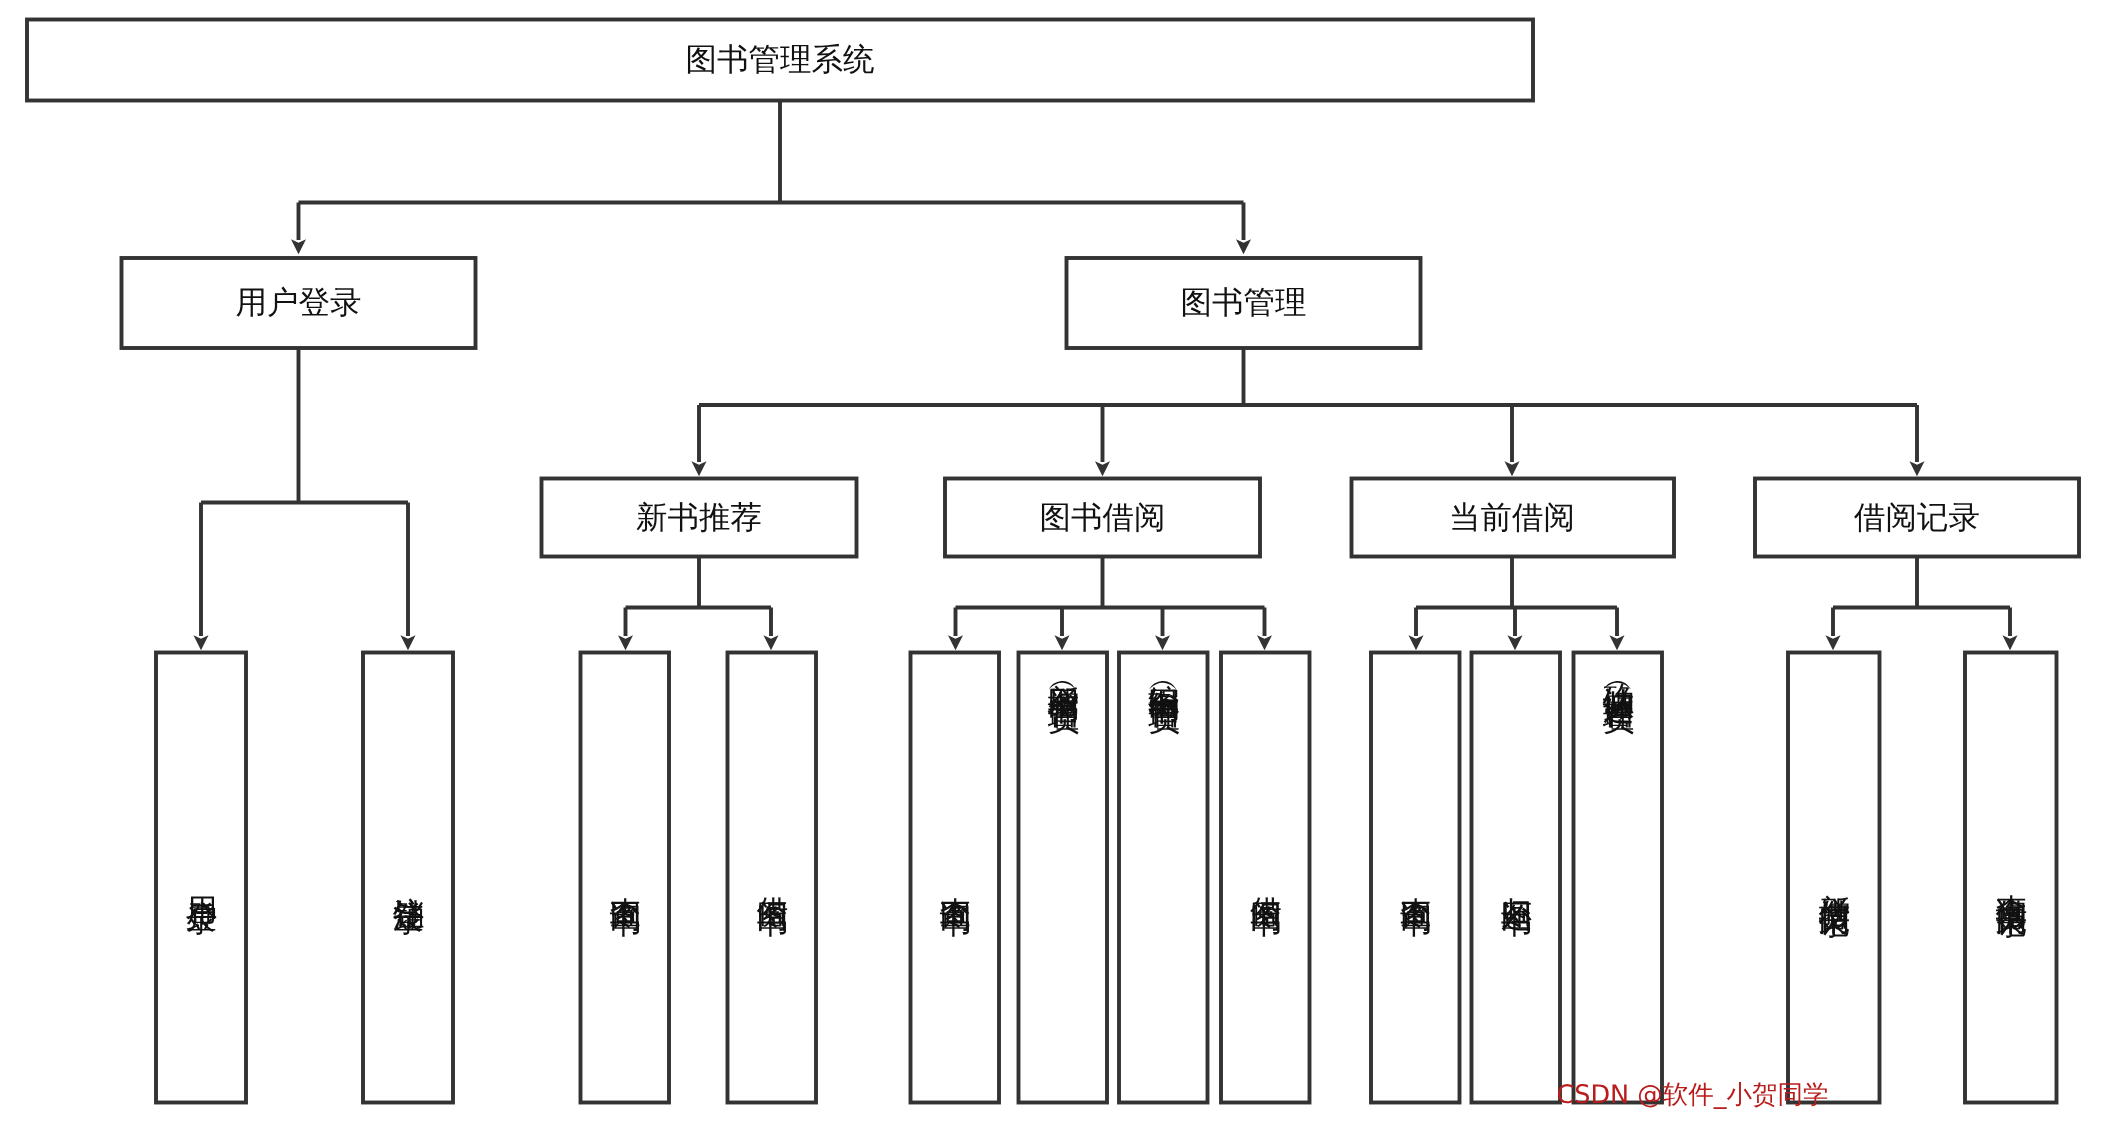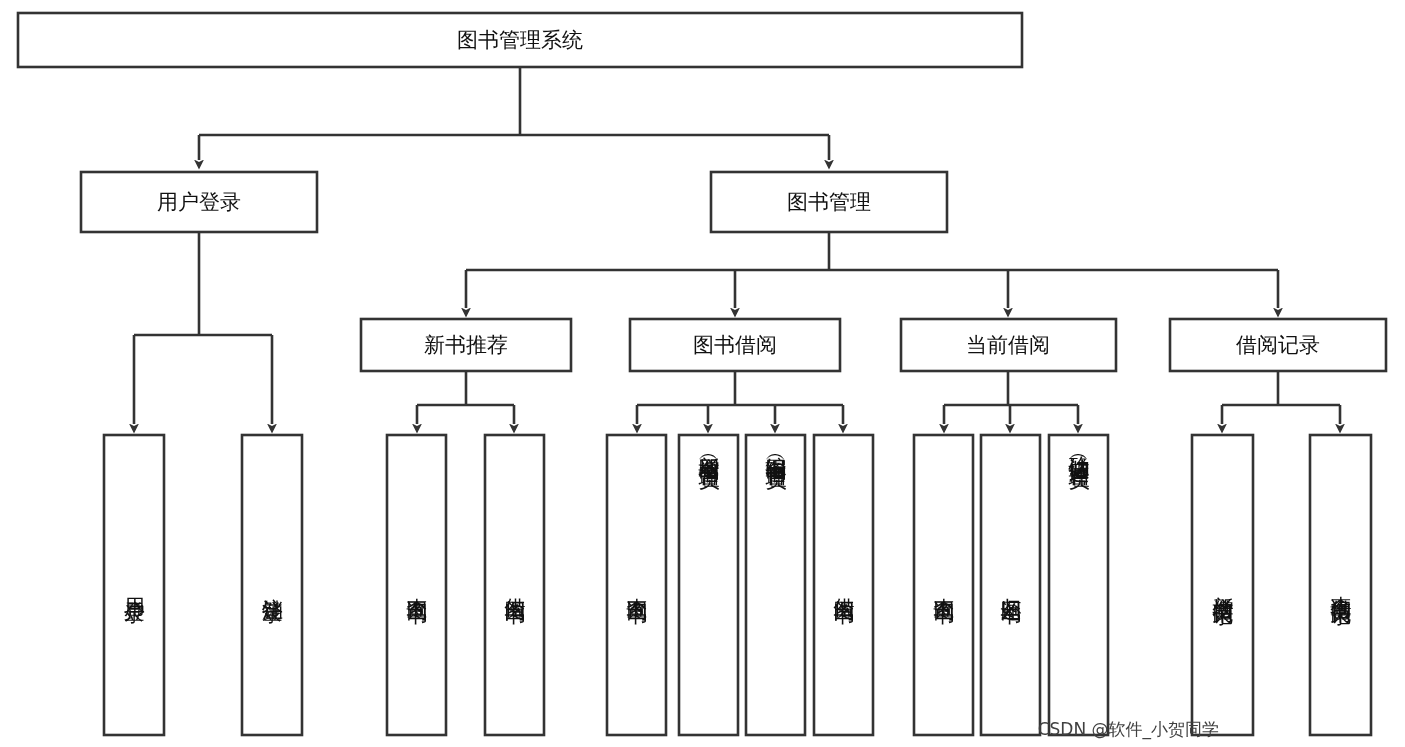--- a/index.html
+++ b/index.html
@@ -67,21 +67,21 @@
     justify-content: flex-start;
     padding-top: 4px;
     box-sizing: border-box;
   }
   #watermark {
     position: absolute;
     right: 8px;
     bottom: 6px;
     font-family: "DejaVu Sans", "Liberation Sans", sans-serif;
     font-size: 17px;
-    color: #404040;
+    color: #b91c1c;
     white-space: nowrap;
     user-select: none;
   }
 </style>
 </head>
 <body>
 
 <div id="diagram-root">
 
   <svg id="tree-svg" viewBox="0 0 1405 747">

